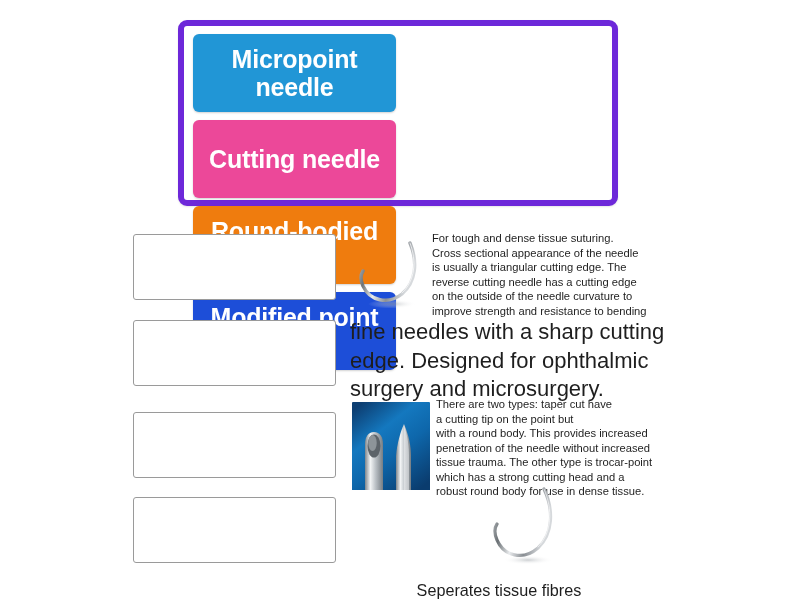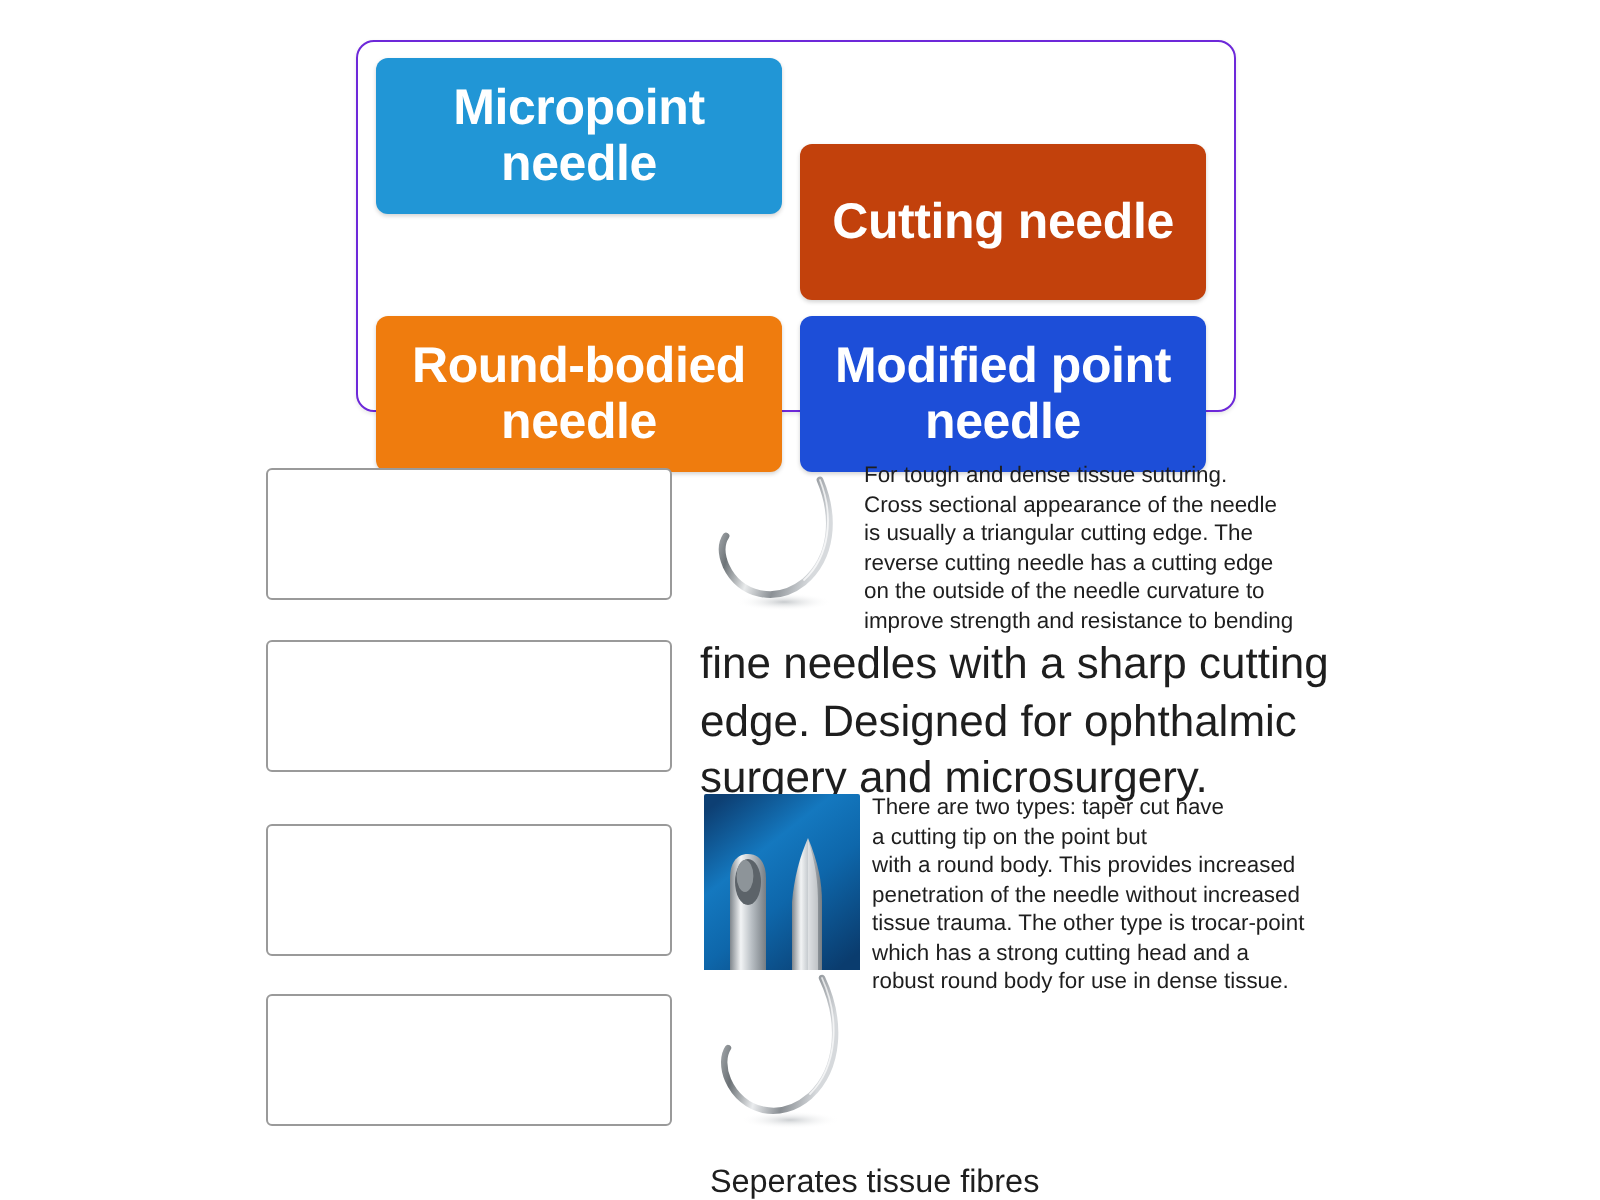--- a/index.html
+++ b/index.html
@@ -18,21 +18,21 @@
 
   
   #tile-bank {
     position: absolute;
     left: 178px;
     top: 20px;
     width: 440px;
     height: 186px;
     box-sizing: border-box;
     background: #ffffff;
-    border: 1px solid #6d28d9;
+    border: 6px solid #6d28d9;
     border-radius: 9px;
     box-shadow: 0 1px 2px rgba(0,0,0,0.10);
     padding: 8px 9px;
     display: flex;
     flex-wrap: wrap;
     align-content: flex-start;
     gap: 8px 9px;
   }
   .tile {
     width: 203px;
@@ -68,21 +68,21 @@
     background: #ffffff;
     border: 1px solid #9a9a9a;
     border-radius: 3px;
     cursor: pointer;
   }
   .prompt {
     position: absolute;
     left: 352px;
     width: 340px;
     display: flex;
-    align-items: flex-start;
+    align-items: center;
     gap: 6px;
   }
   .prompt-text {
     color: #1e1e1e;
   }
 
   
   .txt-small { font-size: 11.2px; line-height: 1.30; }
   .txt-large { font-size: 22px; line-height: 1.30; }
   .txt-mid   { font-size: 16.2px; line-height: 1.26; }
@@ -93,21 +93,21 @@
     flex: 0 0 auto;
     border-radius: 1px;
     overflow: hidden;
   }
 </style>
 </head>
 <body>
 
 <div id="tile-bank">
   <div class="tile" style="background: rgb(33, 150, 214);">Micropoint needle</div>
-  <div class="tile" style="background: #c2410c; margin-top: 43px;">Cutting needle</div>
+  <div class="tile" style="background: #ec4899;">Cutting needle</div>
   <div class="tile" style="background: rgb(239, 124, 14);">Round-bodied needle</div>
   <div class="tile" style="background: #1d4ed8;">Modified point needle</div>
 </div>
 
 <div class="row">
   <div class="dropzone" style="top:234px;height:66px;"></div>
 
   <div class="prompt" style="top:231px;">
     <span class="needle-img">
       <svg width="74" height="78" viewBox="0 0 74 78" aria-hidden="true">

